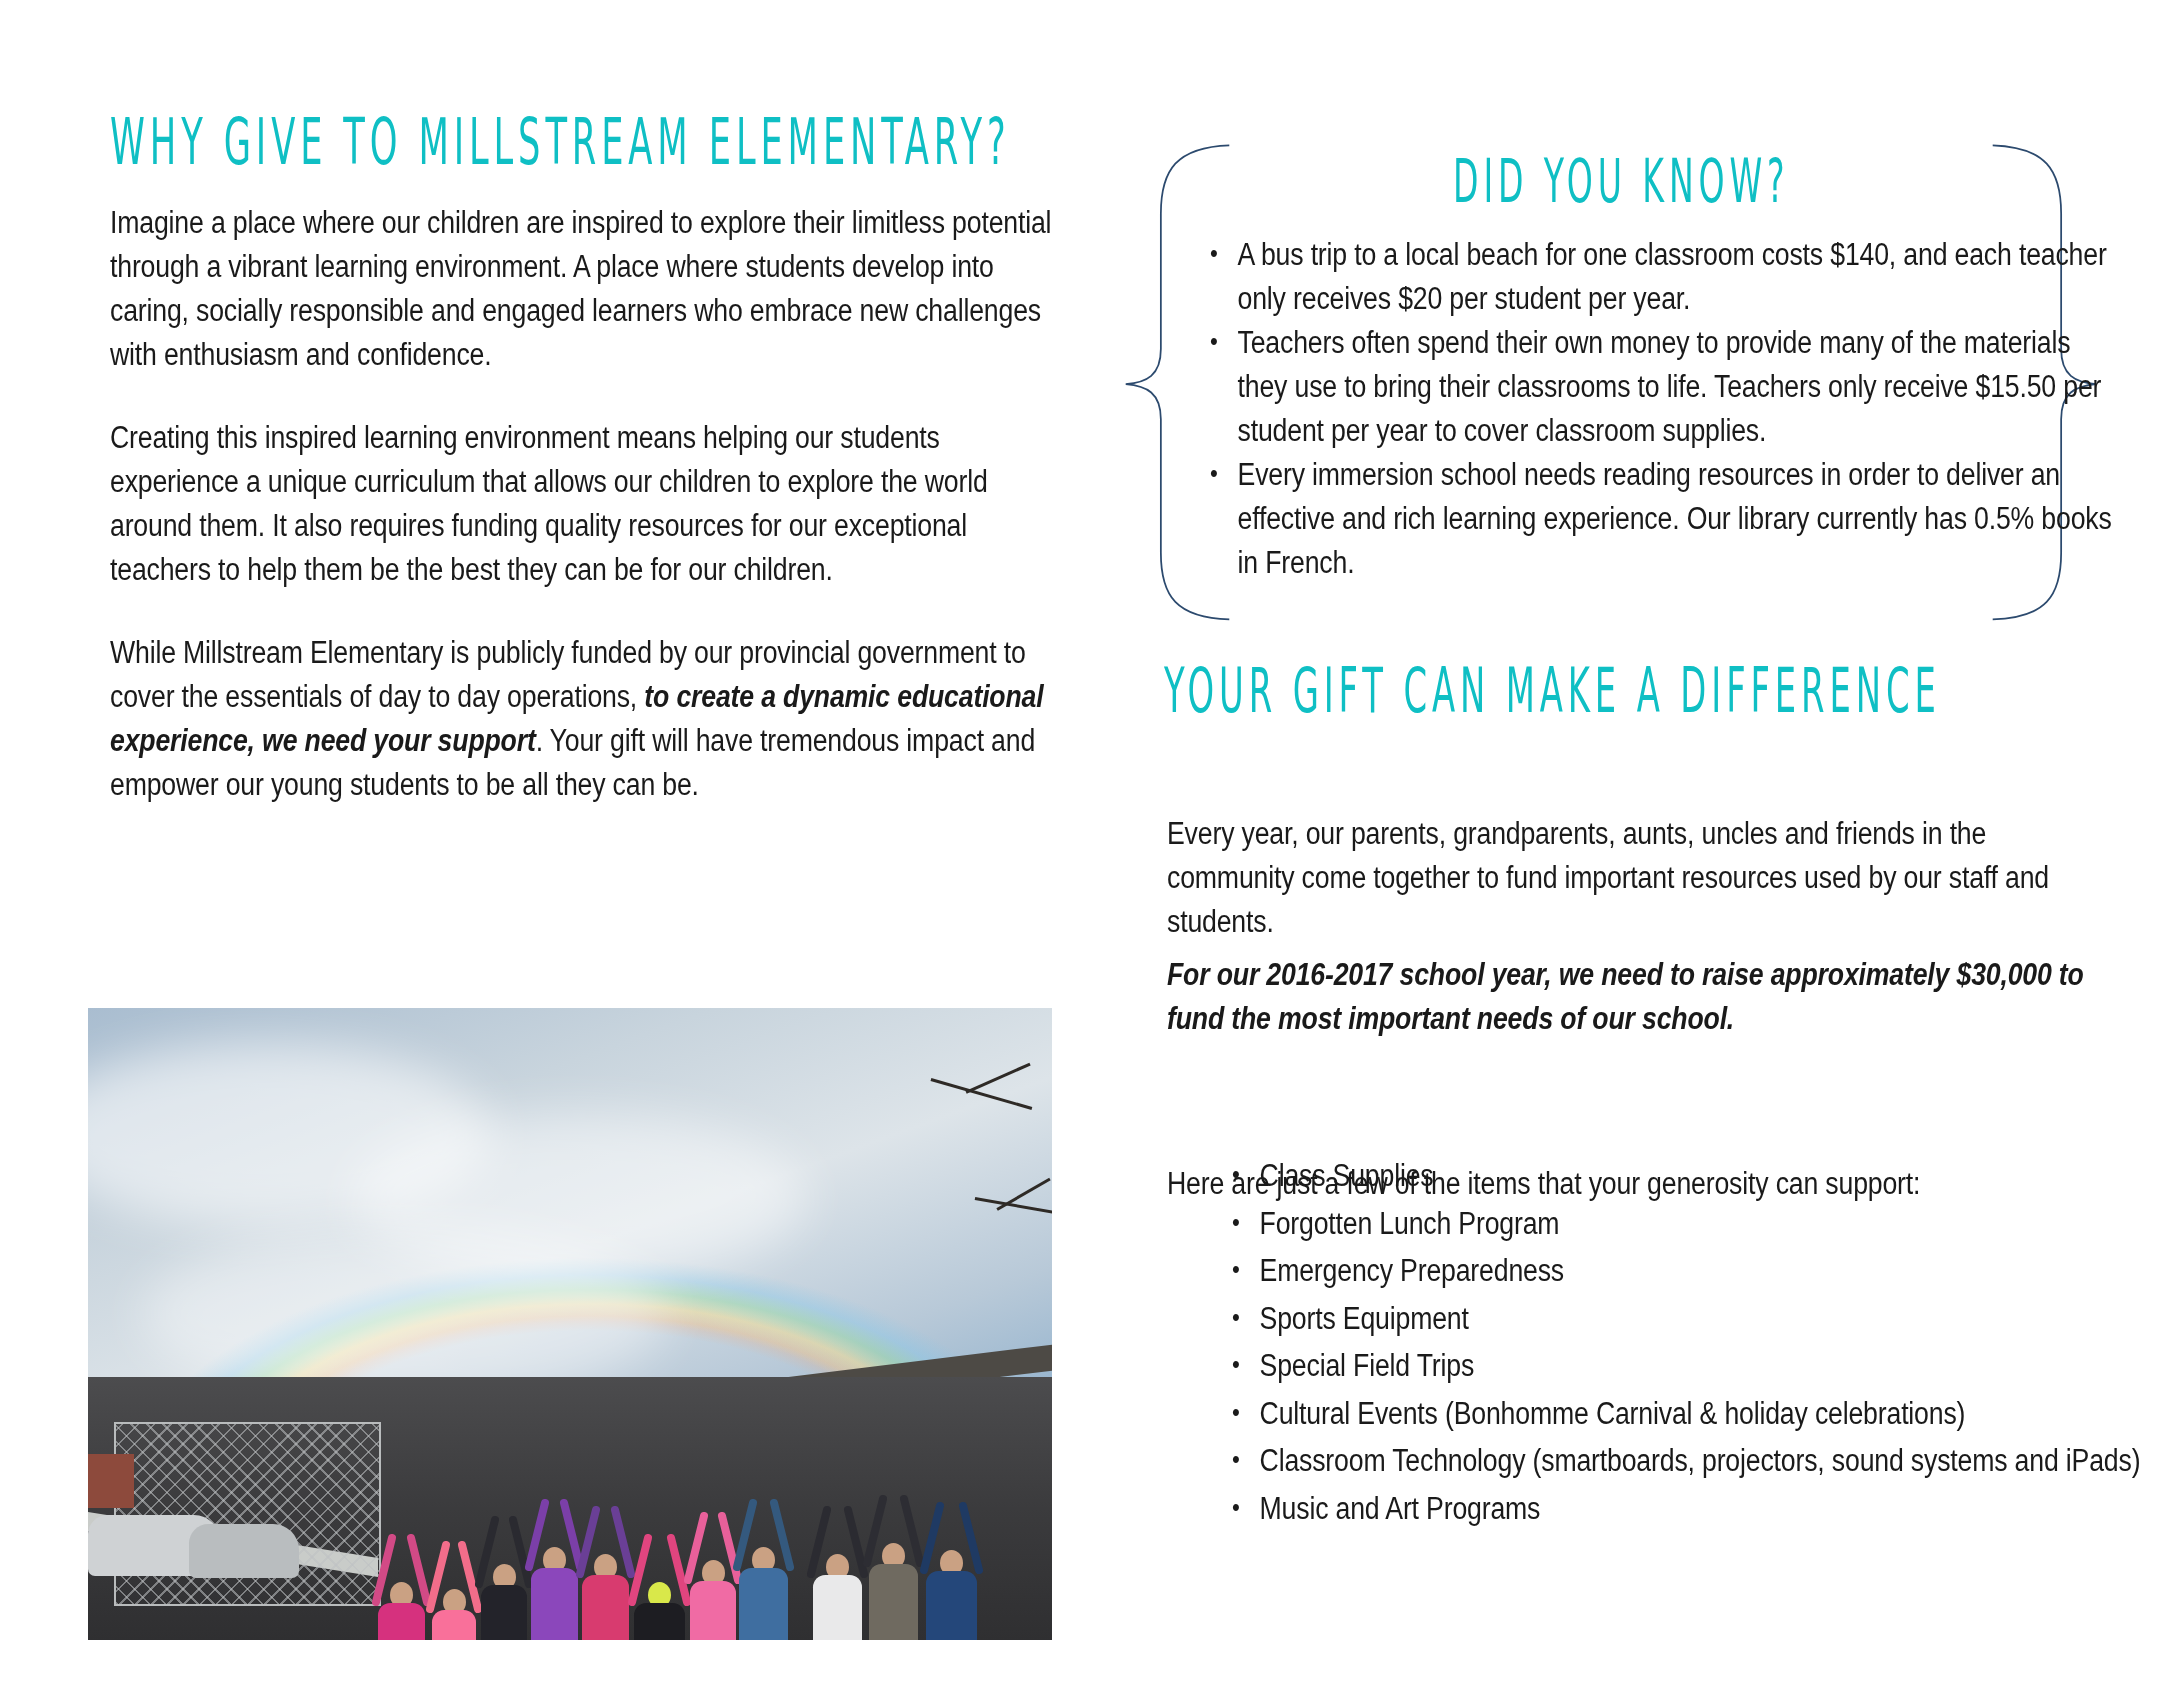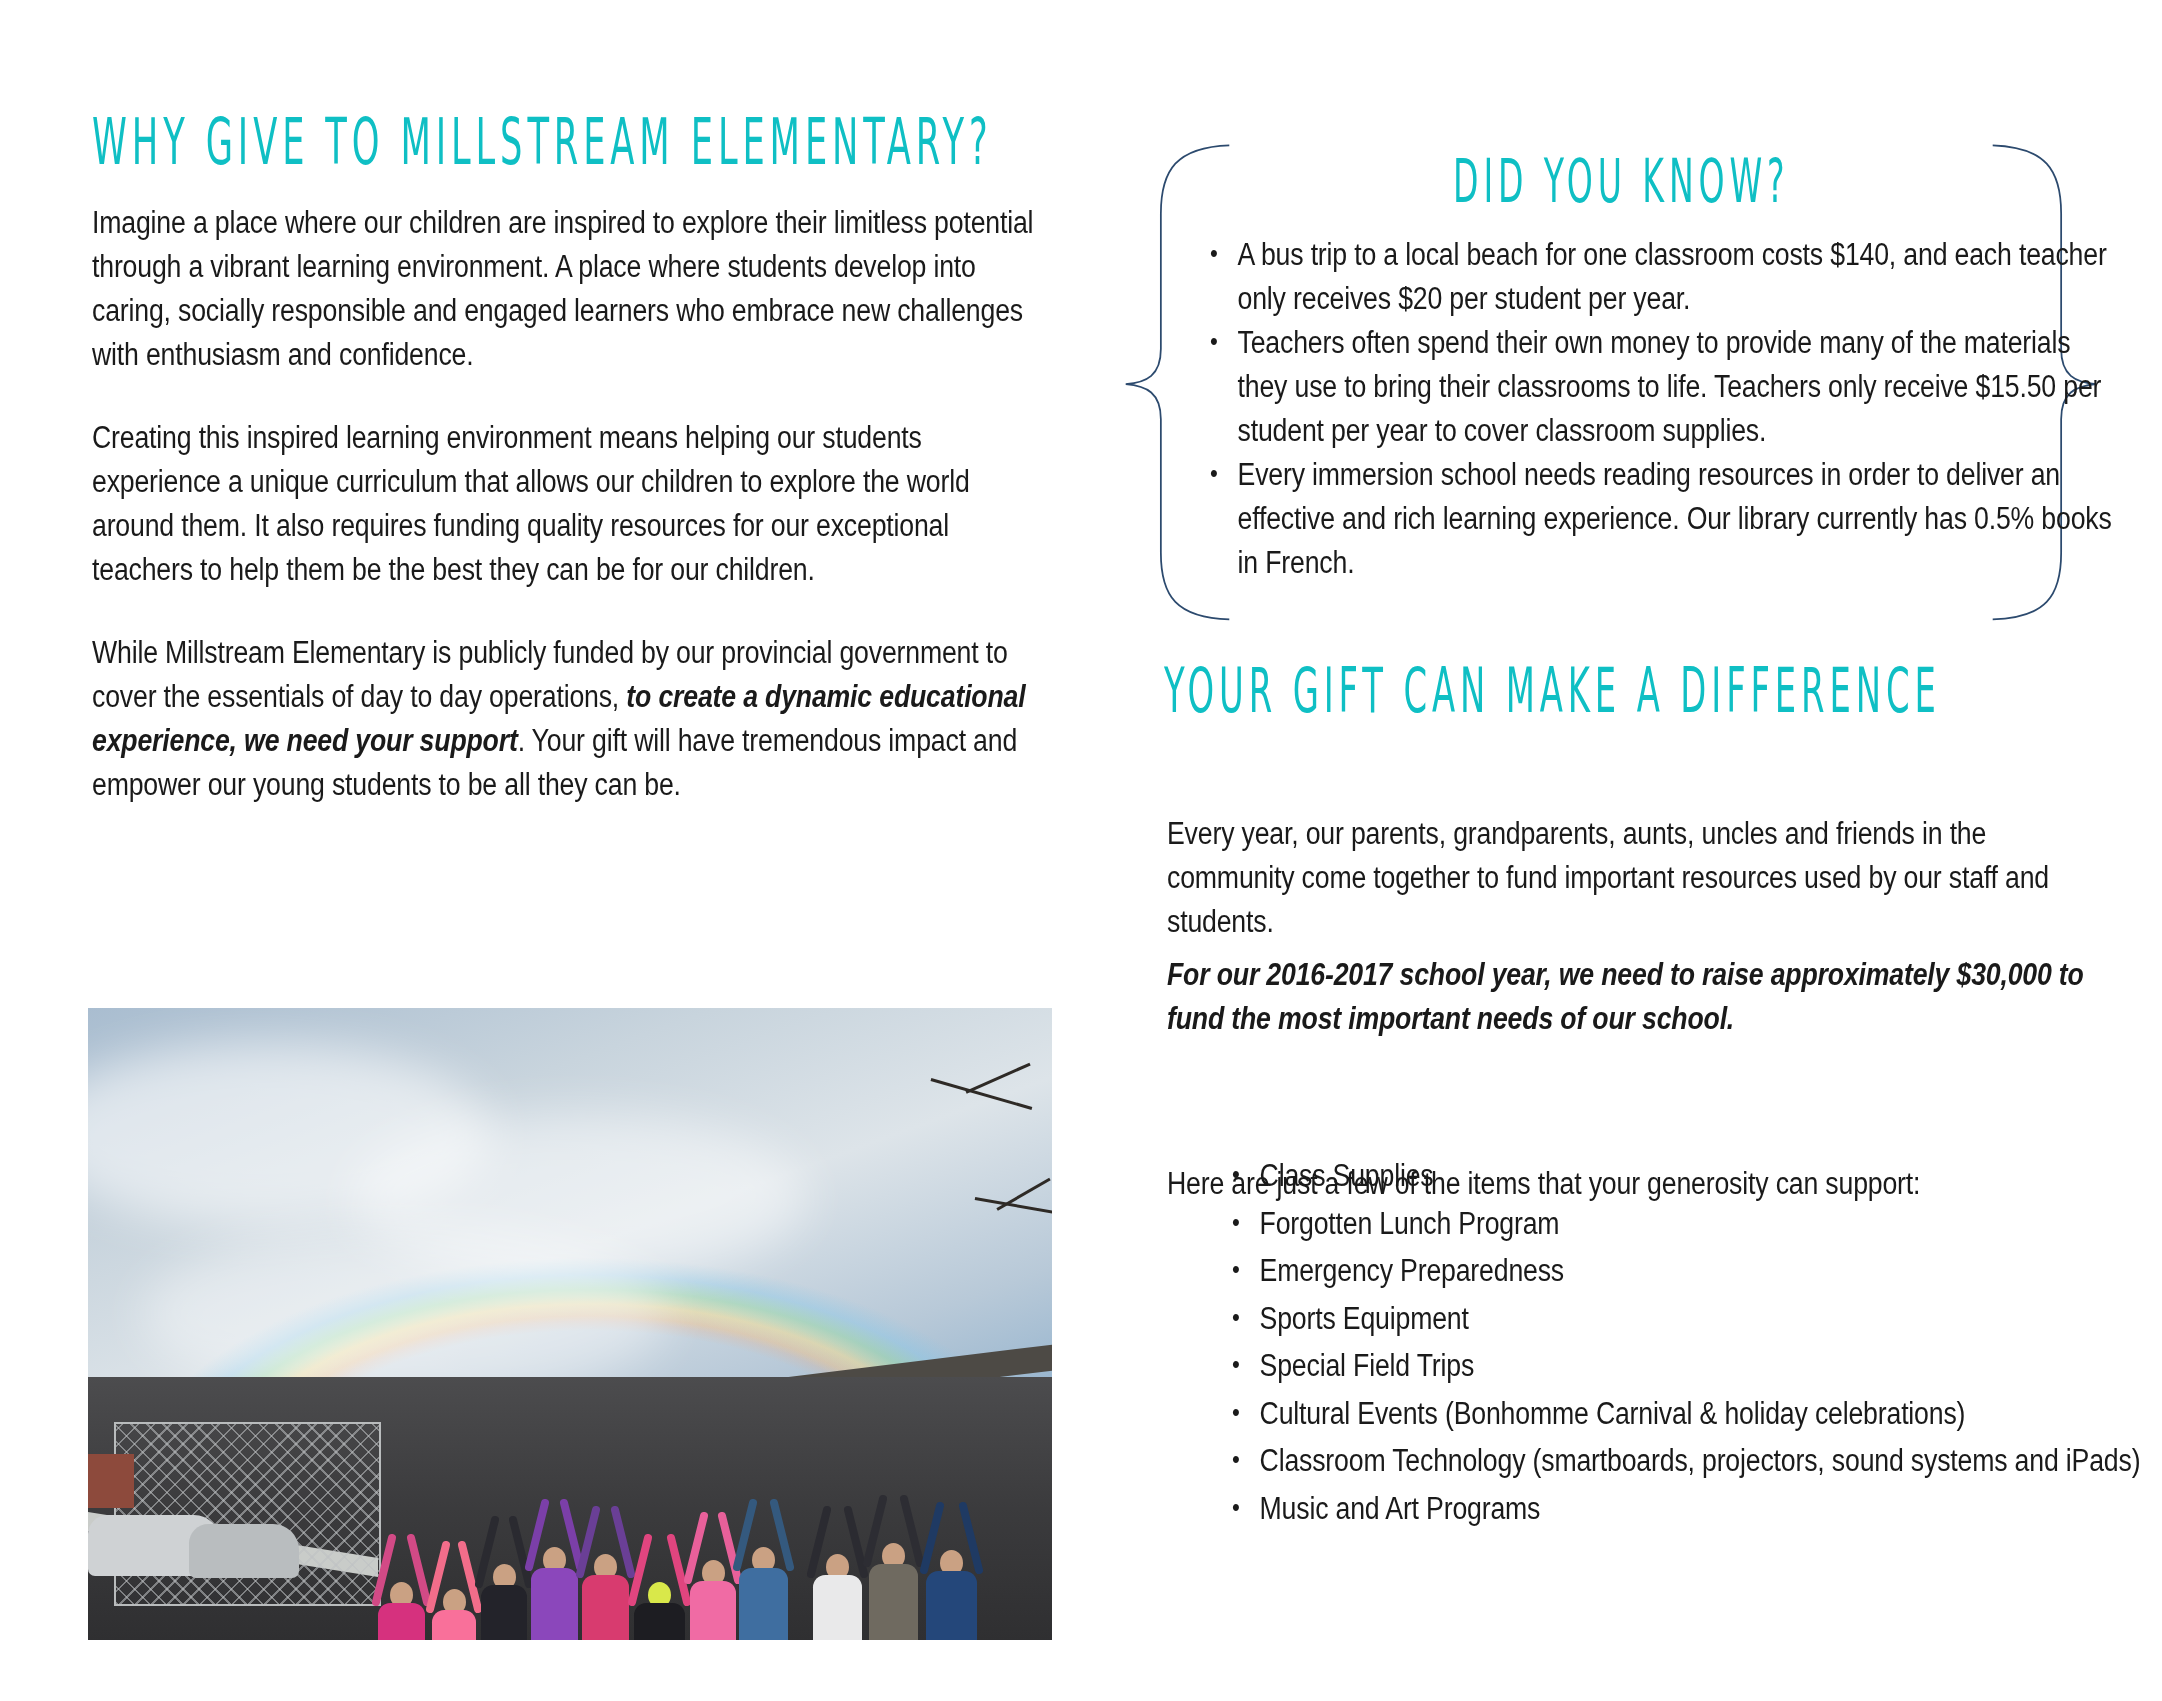--- a/index.html
+++ b/index.html
@@ -38,21 +38,21 @@
     letter-spacing: 6.1px;
     text-transform: uppercase;
     transform: scaleX(0.80) scaleY(1.32);
     transform-origin: left center;
     white-space: nowrap;
   }
 
   
   #left-column {
     position: absolute;
-    left: 92px;
+    left: 110px;
     top: 114px;
     width: 966px;
   }
 
   h1.section-title {
     margin: 0 0 30px 0;
     font-size: 49px;
   }
   h2.section-title {
     margin: 0 0 19.3px 0;

